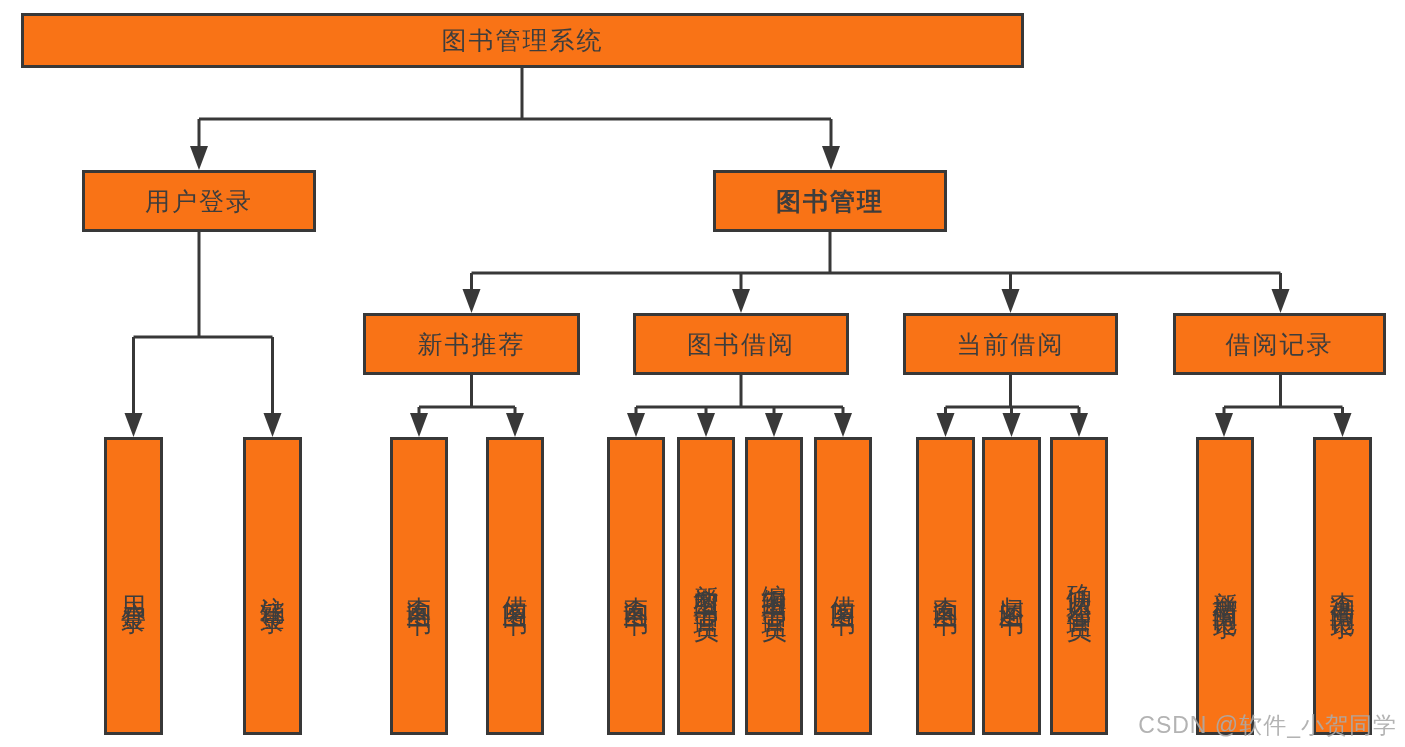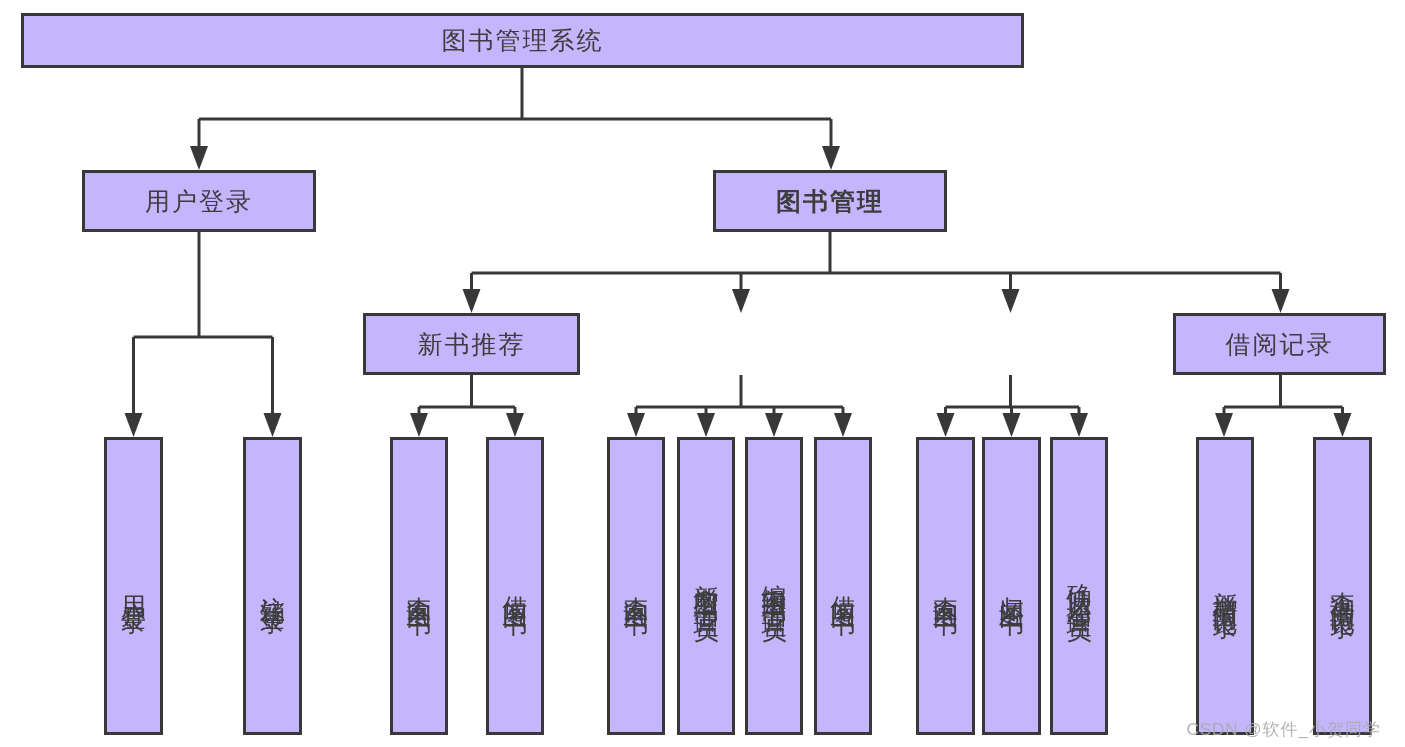--- a/index.html
+++ b/index.html
@@ -7,21 +7,21 @@
     position:relative;
     width:1405px;height:747px;
     background:#ffffff;
     font-family:"Liberation Sans",sans-serif;
     overflow:hidden;
   }
   .connectors{position:absolute;left:0;top:0;}
   .node{
     position:absolute;
     box-sizing:border-box;
-    background:#c4b5fd;
+    background:#f97316;
     border:3px solid #383838;
     color:#3d3d3d;
     display:flex;
     align-items:center;
     justify-content:center;
   }
   .node.h span{
     font-size:25px;
     letter-spacing:2px;
     white-space:nowrap;
@@ -30,22 +30,22 @@
   .node.v span{
     writing-mode:vertical-rl;
     text-orientation:mixed;
     font-size:25px;
     letter-spacing:5px;
     line-height:1;
     white-space:nowrap;
   }
   .watermark{
     position:absolute;
-    right:24px;bottom:6px;
-    font-size:17px;
+    right:8px;bottom:6px;
+    font-size:23px;
     color:#ababab;
     opacity:.9;
     z-index:5;
     letter-spacing:1px;
     white-space:nowrap;
   }
   
   .n-root  {left:21px;  top:13px;  width:1003px;height:55px;}
   .n-l2-0  {left:82px;  top:170px; width:234px; height:62px;}
   .n-l2-1  {left:713px; top:170px; width:234px; height:62px;font-weight:bold;}
@@ -112,20 +112,26 @@
   <div class="node h n-l2-0">
     <span>用户登录</span>
   </div>
   <div class="node h n-l2-1">
     <span>图书管理</span>
   </div>
 
   <div class="node h n-l3-0">
     <span>新书推荐</span>
   </div>
+  <div class="node h n-l3-1">
+    <span>图书借阅</span>
+  </div>
+  <div class="node h n-l3-2">
+    <span>当前借阅</span>
+  </div>
   <div class="node h n-l3-3">
     <span>借阅记录</span>
   </div>
 
   <div class="node v n-leaf-0">
     <span>用户登录</span>
   </div>
   <div class="node v n-leaf-1">
     <span>注销登录</span>
   </div>

